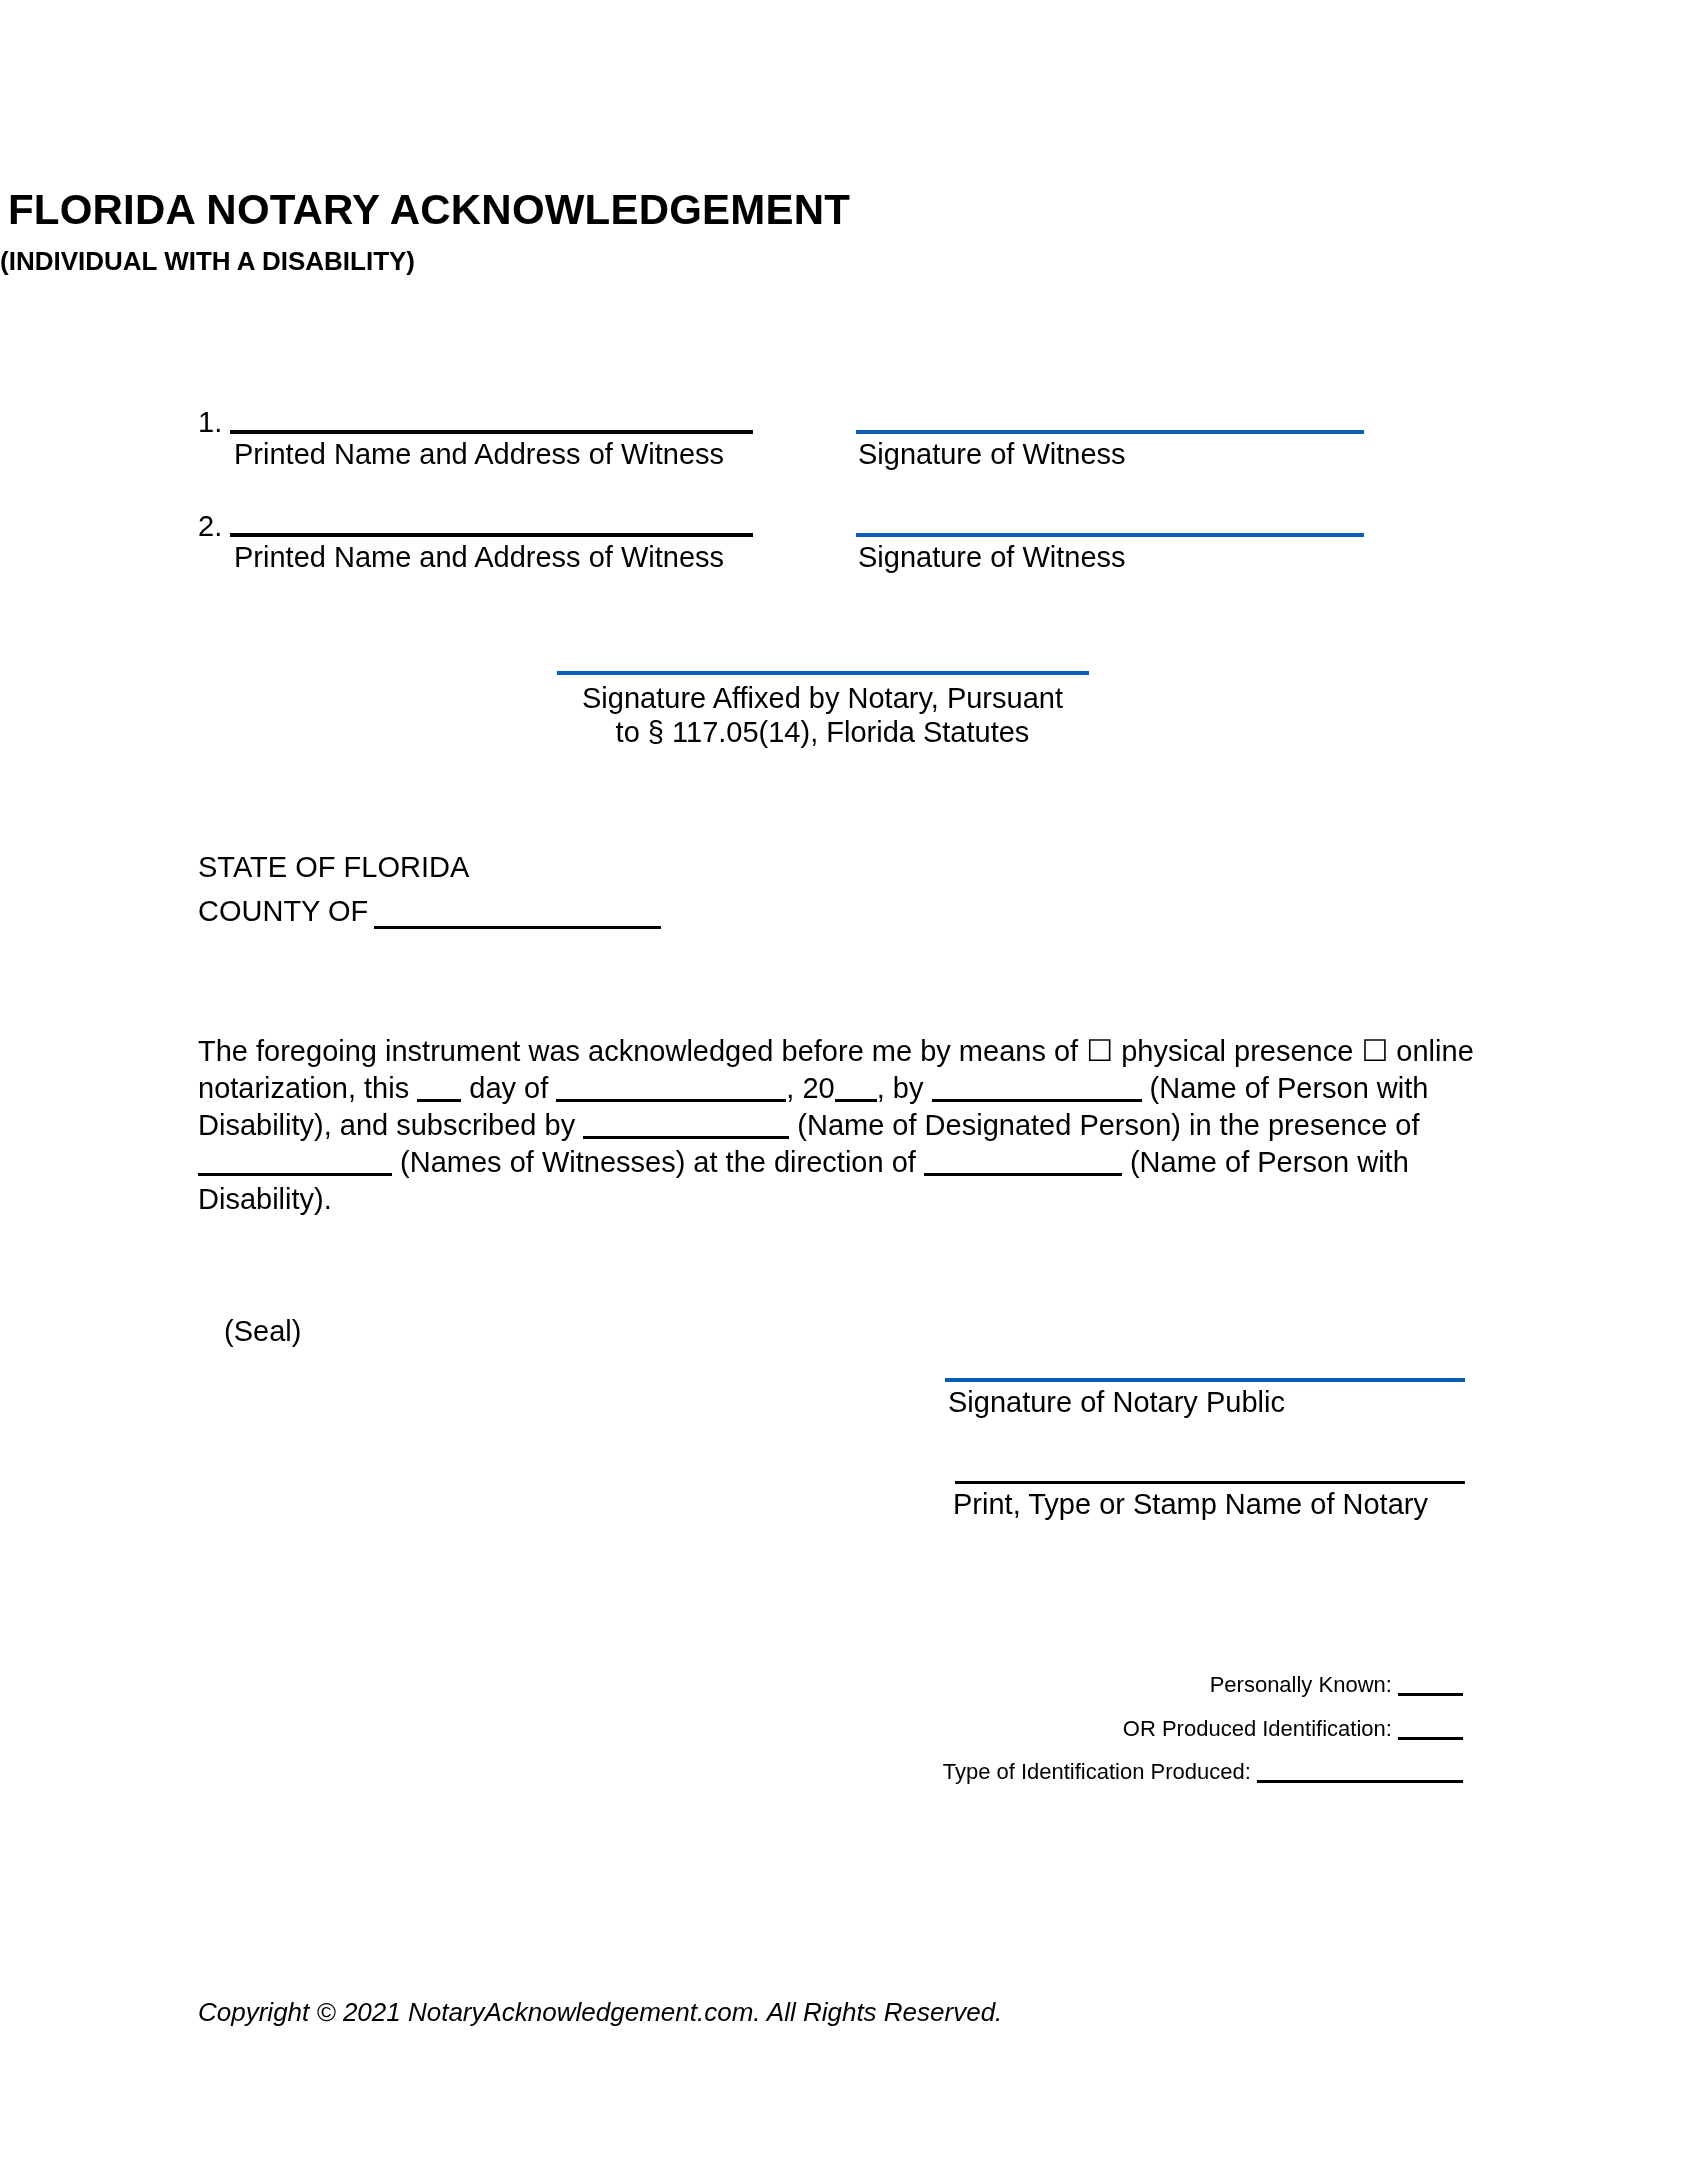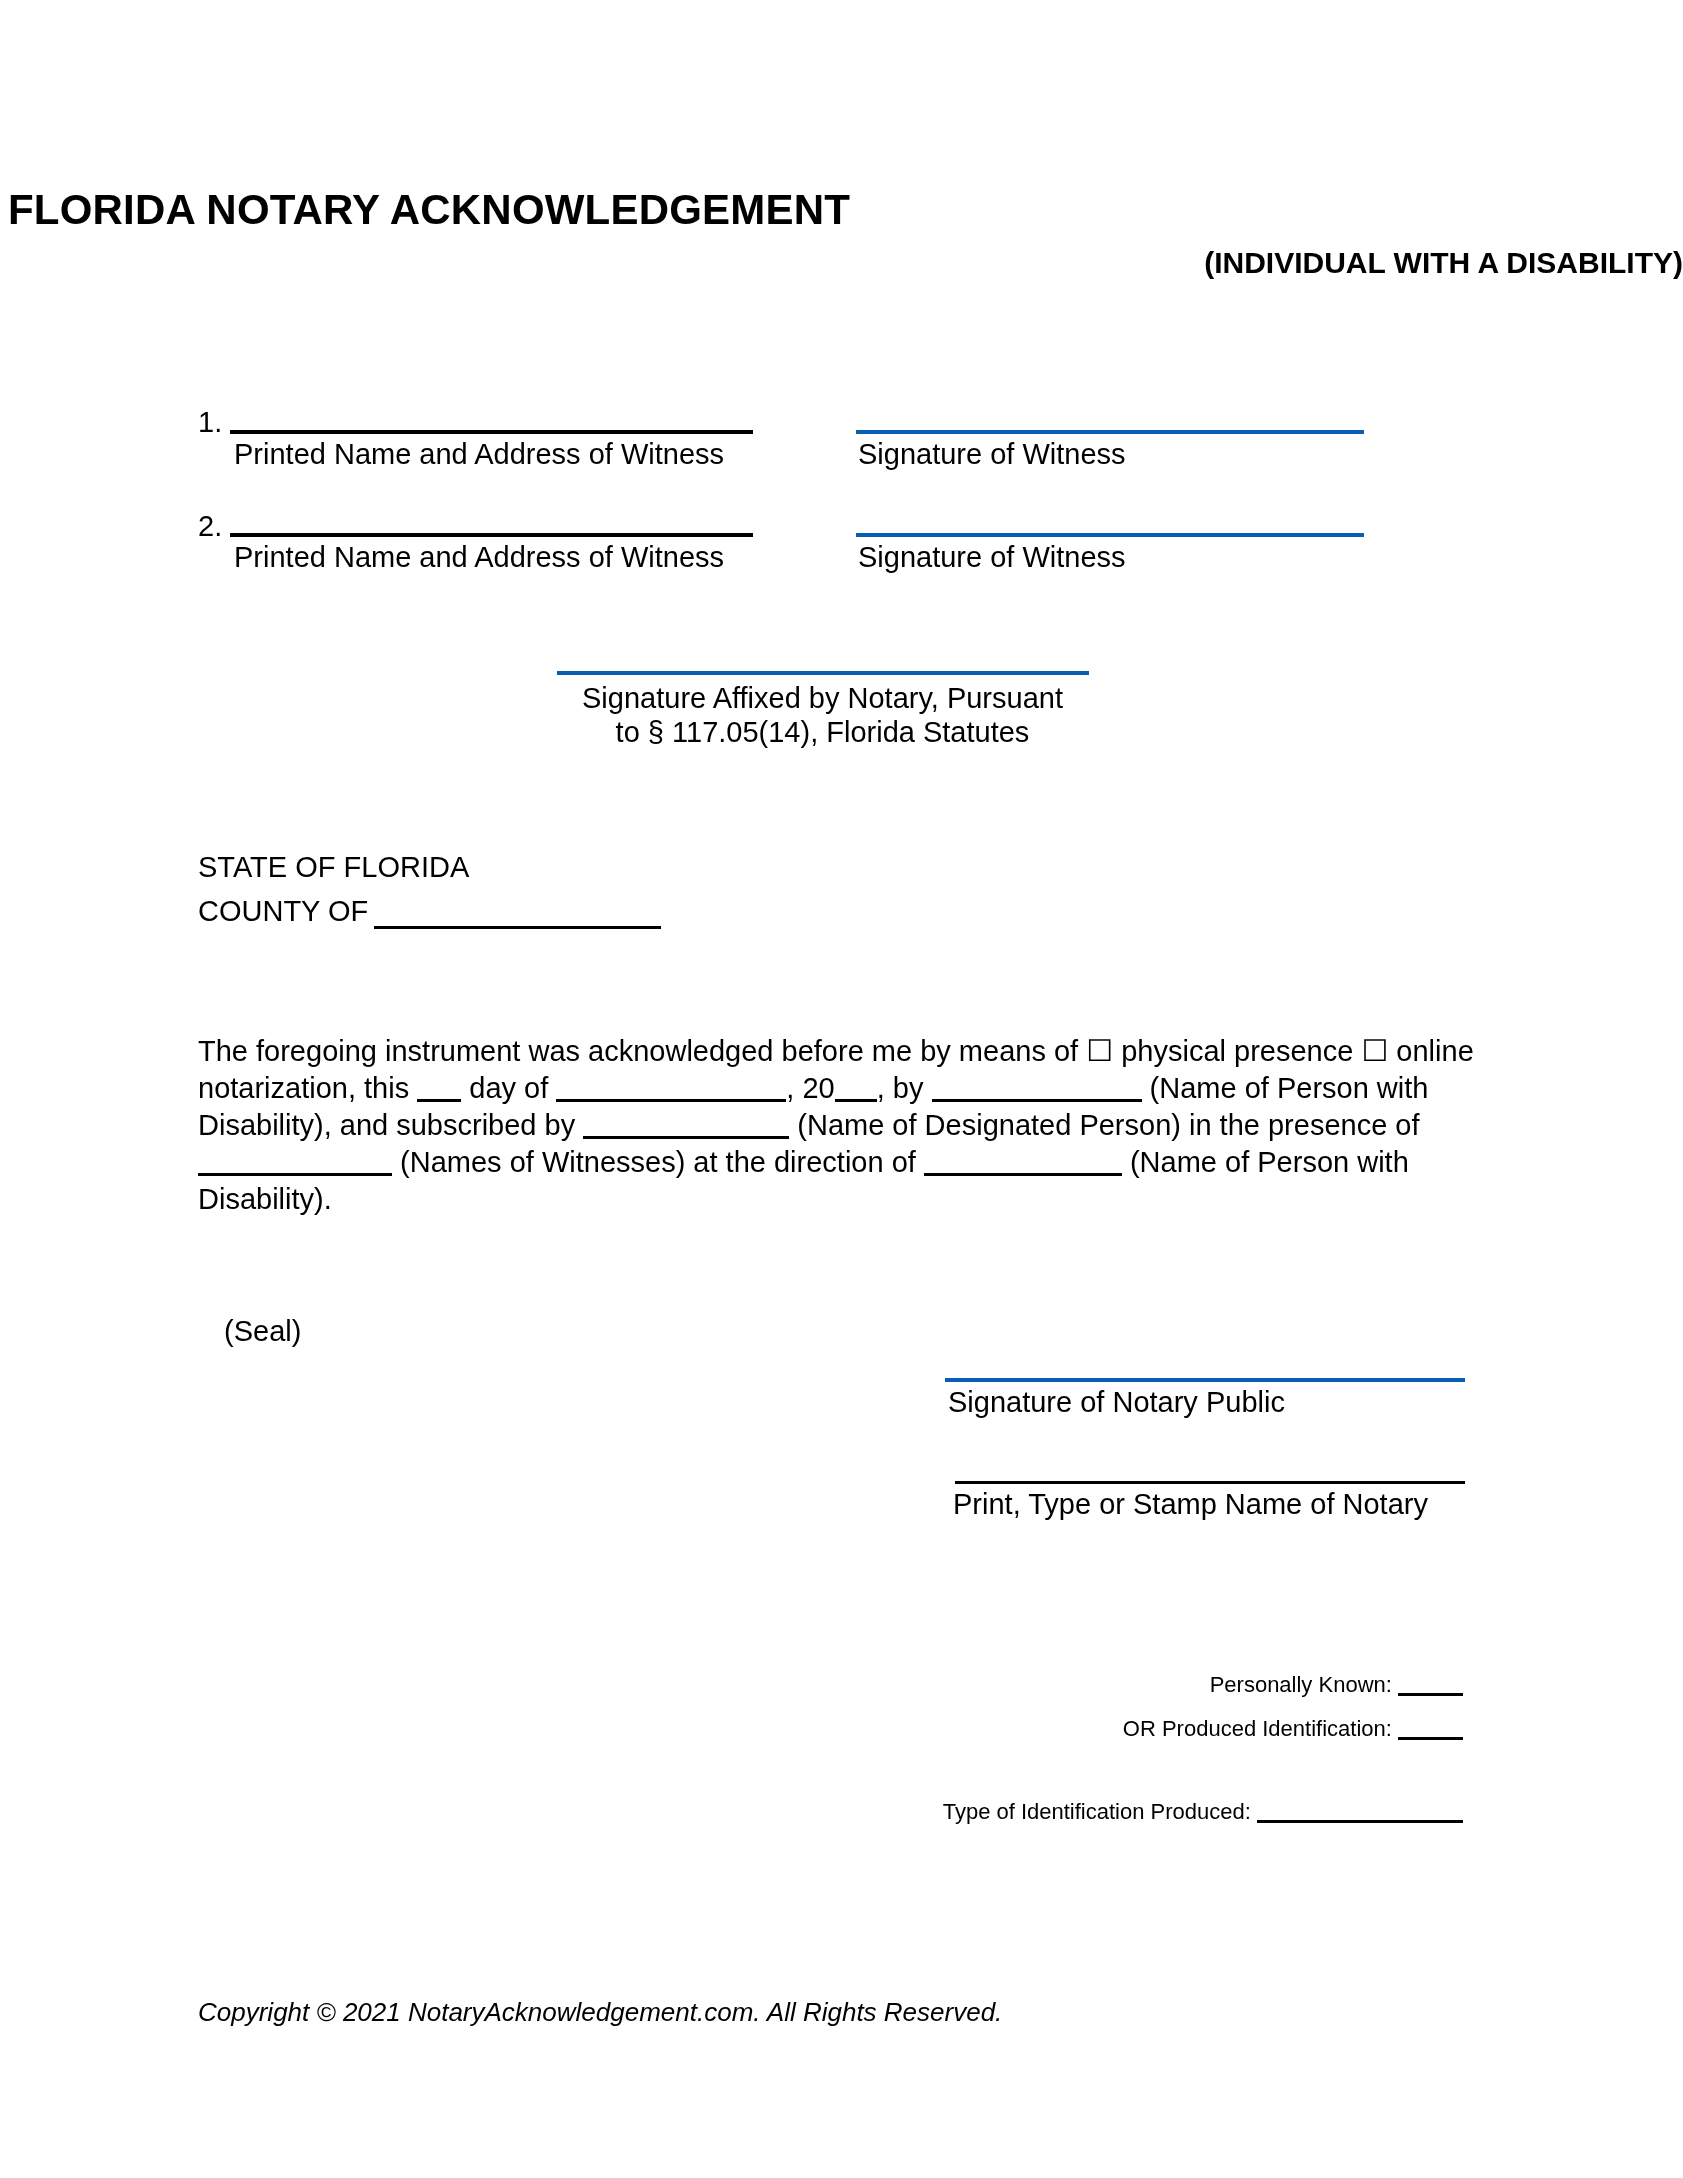--- a/index.html
+++ b/index.html
@@ -32,22 +32,22 @@
     text-align: left;
     font-size: 42px;
     font-weight: bold;
     letter-spacing: 0.2px;
     padding-left: 8px;
   }
   .subtitle {
     position: absolute;
     left: 0; top: 246px;
     width: 1683px;
-    text-align: right;
-    font-size: 30px;
+    text-align: left;
+    font-size: 26px;
     font-weight: bold;
   }
 
   
   .wit-num {
     position: absolute;
     font-size: 29px;
     line-height: 1;
   }
   .rule {
@@ -177,18 +177,18 @@
   <div class="rule blue" style="left:945px; top:1378px; width:520px;"></div>
   <div class="caption" style="left:948px; top:1388px;">Signature of Notary Public</div>
 
   <div class="rule thin" style="left:955px; top:1481px; width:510px;"></div>
   <div class="caption" style="left:953px; top:1490px;">Print, Type or Stamp Name of Notary</div>
 
   <div class="idrow" style="top:1669px;"><span>Personally Known:</span> <span class="blank" style="width:65px;"></span></div>
 
   <div class="idrow" style="top:1713px;"><span>OR Produced Identification:</span> <span class="blank" style="width:65px;"></span></div>
 
-  <div class="idrow" style="top:1756px;margin-top:40px;"><span>Type of Identification Produced:</span> <span class="blank" style="width:206px;"></span></div>
+  <div class="idrow" style="top:1756px;"><span>Type of Identification Produced:</span> <span class="blank" style="width:206px;"></span></div>
 
   <div class="footer">Copyright © 2021 NotaryAcknowledgement.com. All Rights Reserved.</div>
 
 </div>
 
 
 </body></html>

